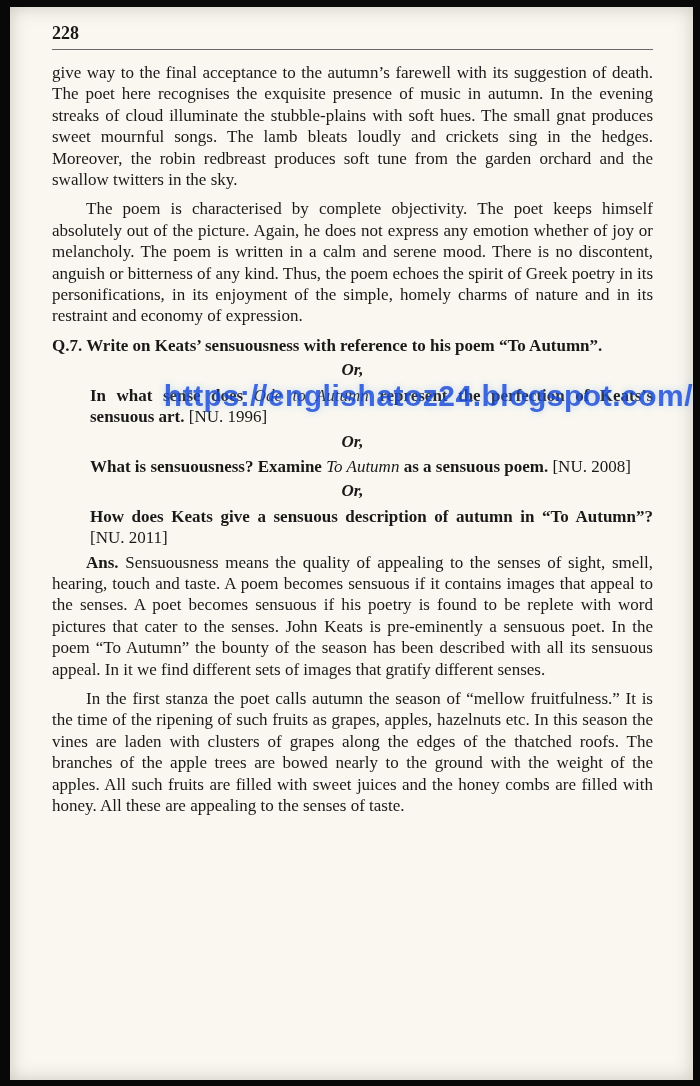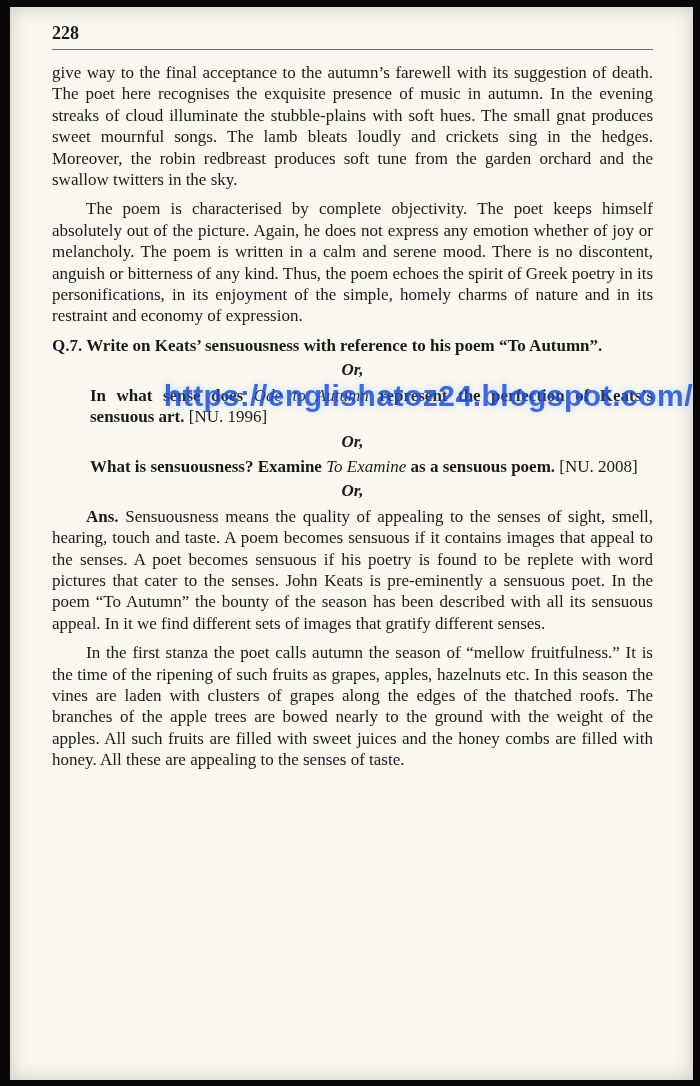--- a/index.html
+++ b/index.html
@@ -95,24 +95,25 @@
       <p>The poem is characterised by complete objectivity. The poet keeps himself absolutely out of the picture. Again, he does not express any emotion whether of joy or melancholy. The poem is written in a calm and serene mood. There is no discontent, anguish or bitterness of any kind. Thus, the poem echoes the spirit of Greek poetry in its personifications, in its enjoyment of the simple, homely charms of nature and in its restraint and economy of expression.</p>
 
       <div class="qblock q-main">Q.7. Write on Keats’ sensuousness with reference to his poem “To Autumn”.</div>
 
       <div class="or-line">Or,</div>
 
       <div class="qblock q-alt"><span>In what sense does </span><span class="bi">Ode to Autumn</span><span> represent the perfection of Keats’s sensuous art. </span><span class="ref">[NU. 1996]</span></div>
 
       <div class="or-line">Or,</div>
 
-      <div class="qblock q-alt"><span>What is sensuousness? Examine </span><span class="bi">To Examine</span><span> as a sensuous poem. </span><span class="ref">[NU. 2008]</span></div>
+      <div class="qblock q-alt"><span>What is sensuousness? Examine </span><span class="bi">To Autumn</span><span> as a sensuous poem. </span><span class="ref">[NU. 2008]</span></div>
 
       <div class="or-line">Or,</div>
 
+      <div class="qblock q-alt"><span>How does Keats give a sensuous description of autumn in “To Autumn”? </span><span class="ref">[NU. 2011]</span></div>
 
       <p class="ans-p"><span class="b">Ans.</span><span> Sensuousness means the quality of appealing to the senses of sight, smell, hearing, touch and taste. A poem becomes sensuous if it contains images that appeal to the senses. A poet becomes sensuous if his poetry is found to be replete with word pictures that cater to the senses. John Keats is pre-eminently a sensuous poet. In the poem “To Autumn” the bounty of the season has been described with all its sensuous appeal. In it we find different sets of images that gratify different senses.</span></p>
 
       <p class="last-p">In the first stanza the poet calls autumn the season of “mellow fruitfulness.” It is the time of the ripening of such fruits as grapes, apples, hazelnuts etc. In this season the vines are laden with clusters of grapes along the edges of the thatched roofs. The branches of the apple trees are bowed nearly to the ground with the weight of the apples. All such fruits are filled with sweet juices and the honey combs are filled with honey. All these are appealing to the senses of taste.</p>
 
     </div>
 
     <div class="watermark">https://englishatoz24.blogspot.com/</div>
 
   </div>

